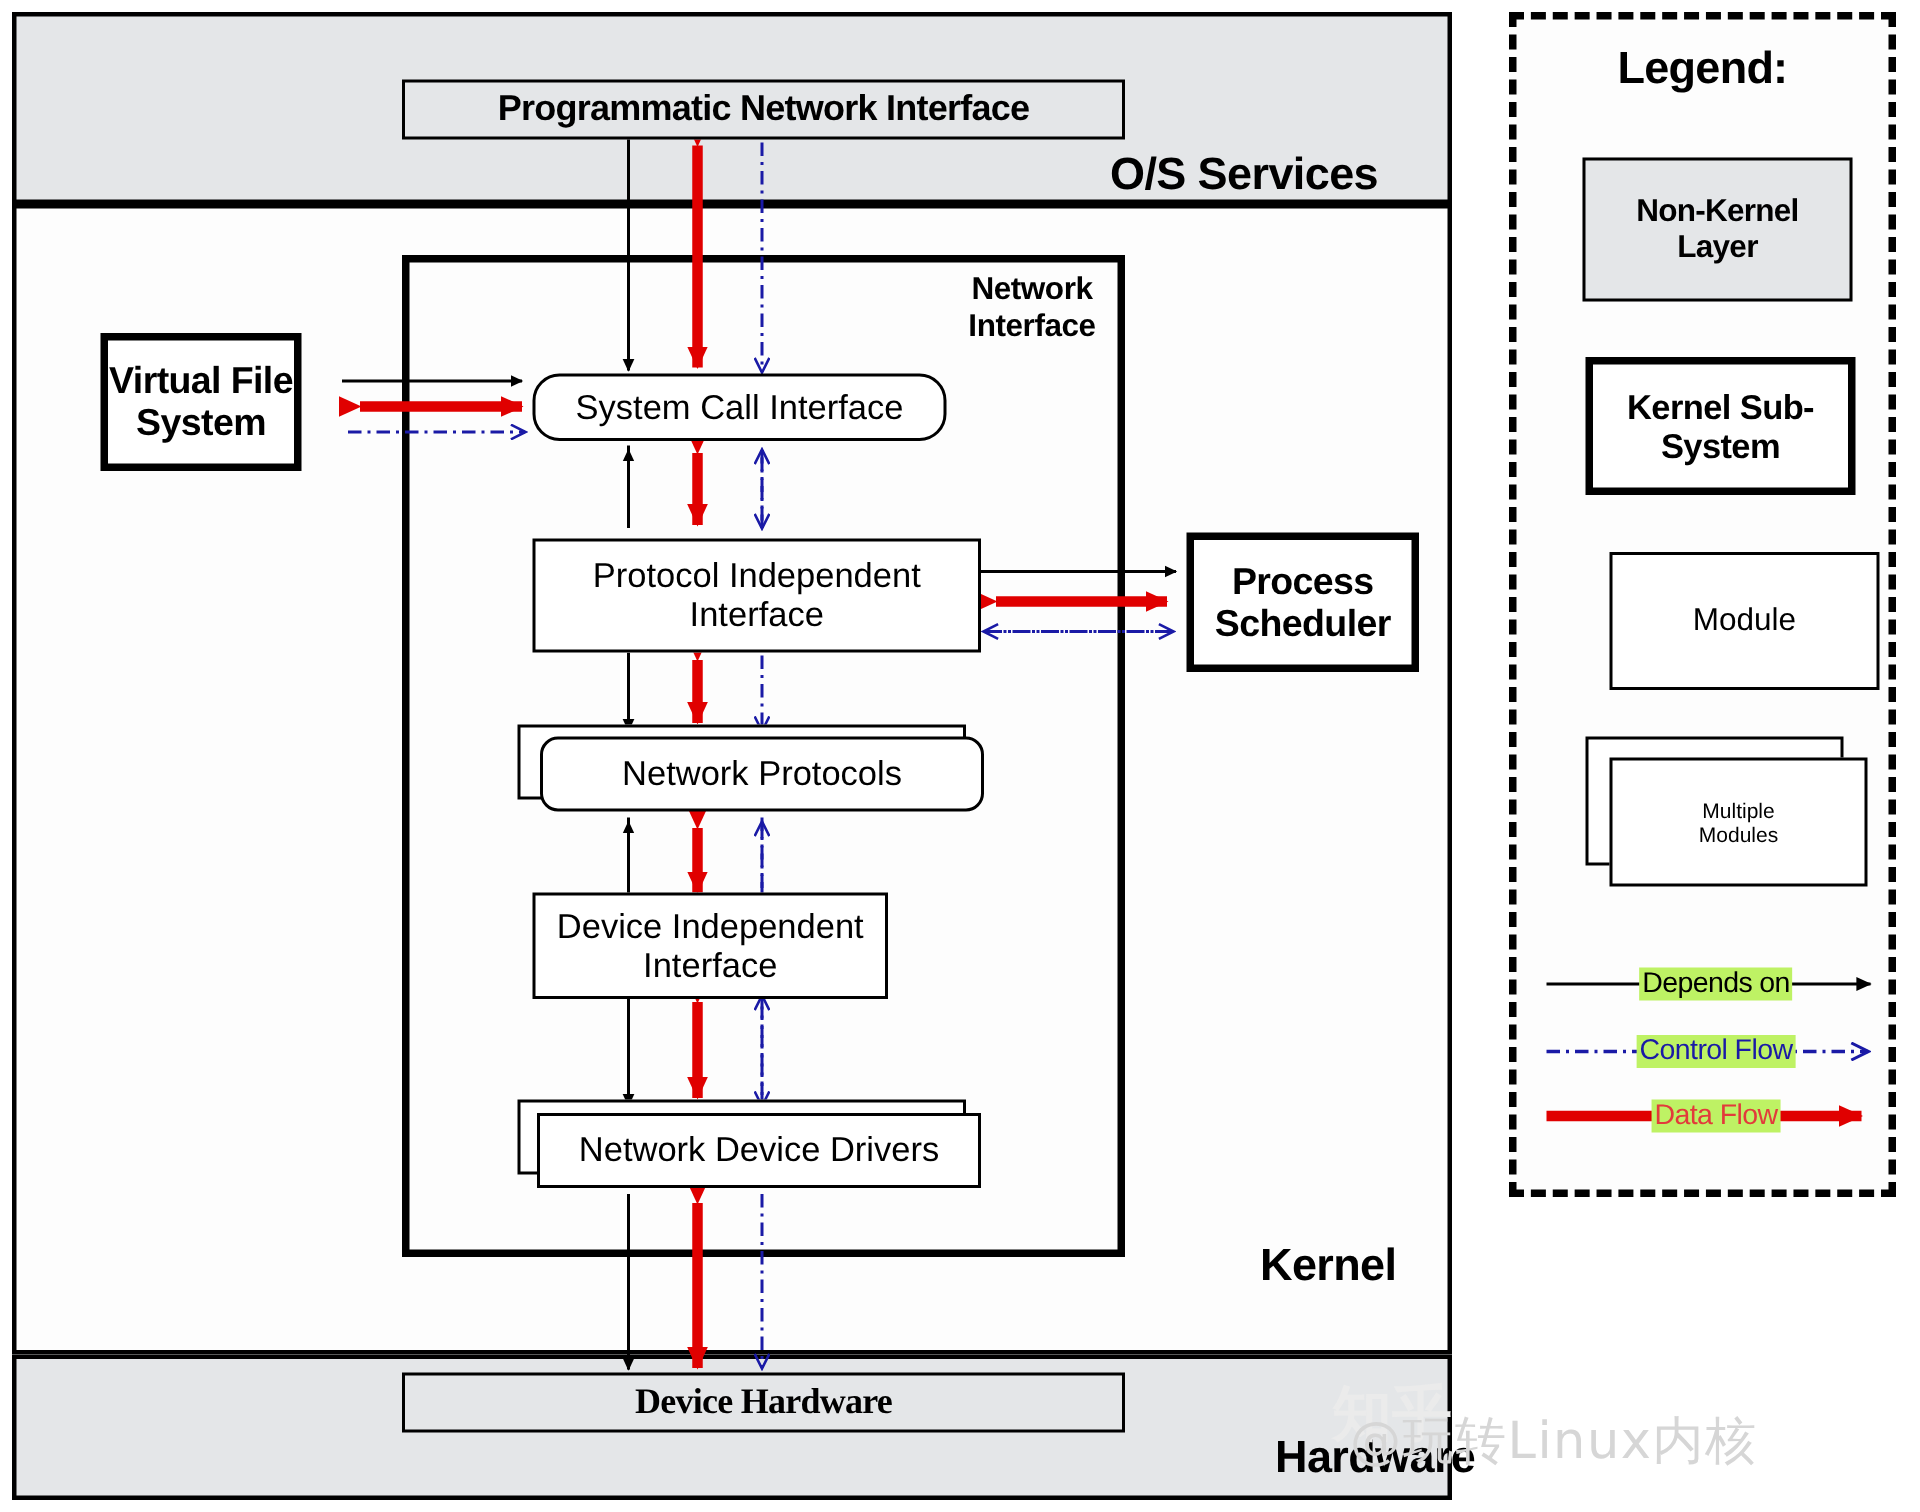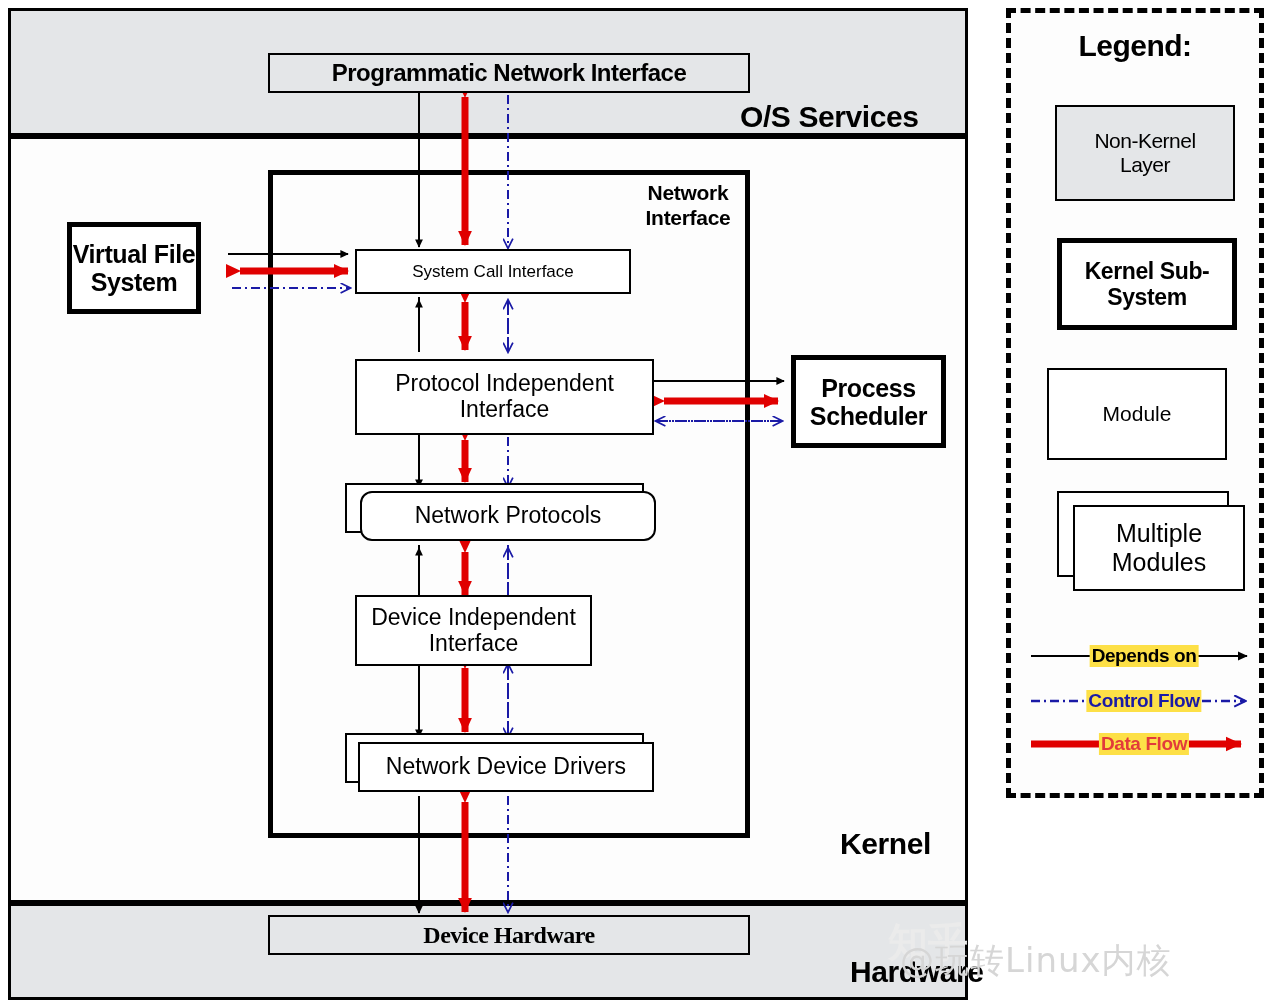--- a/index.html
+++ b/index.html
@@ -32,23 +32,23 @@
   #legend{position:absolute;left:1006px;top:8px;width:258px;height:790px;
           box-sizing:border-box;border:5px dashed #000;background:#fdfdfd;}
   #legend-title{position:absolute;left:0;top:16px;width:100%;
                 text-align:center;font-size:30px;font-weight:bold;
                 letter-spacing:-0.5px;}
   .lg-box{position:absolute;box-sizing:border-box;display:flex;
           align-items:center;justify-content:center;text-align:center;
           line-height:1.15;}
   .lg-row{position:absolute;height:26px;}
   .lg-row .lbl{position:absolute;left:50%;top:50%;
-               transform:translate(-50%,-50%);font-weight:bold;
+               transform:translate(-50%,-50%);font-weight:normal;
                font-size:19px;white-space:nowrap;letter-spacing:-0.4px;
-               background:#fde047;padding:0 2px;z-index:3;}
+               background:#bef264;padding:0 2px;z-index:3;}
   .lg-row svg{position:absolute;left:0;top:0;}
 
   
   #wm{position:absolute;left:900px;top:938px;color:#d6d6d6;
       font-size:34px;letter-spacing:1px;white-space:nowrap;
       font-family:"DejaVu Sans",sans-serif;}
   #wm2{position:absolute;left:888px;top:915px;color:#ebebeb;
        font-size:40px;font-weight:bold;white-space:nowrap;
        font-family:"DejaVu Sans",sans-serif;}
 
@@ -150,21 +150,21 @@
     </span>
   </div>
 
   <div class="box box-thick" style="left:791px;top:355px;width:155px;height:93px;font-size:25px;">
     <span>
       <span>Process</span><br>
       <span>Scheduler</span>
     </span>
   </div>
 
-  <div class="box box-module" style="left:355px;top:249px;width:276px;height:45px;font-size:17px;">
+  <div class="box box-module" style="left:355px;top:249px;width:276px;height:45px;font-size:23px;border-radius:18px;">
     <span>System Call Interface</span>
   </div>
 
   <div class="box box-module" style="left:355px;top:359px;width:299px;height:76px;font-size:23px;">
     <span>
       <span>Protocol Independent</span><br>
       <span>Interface</span>
     </span>
   </div>
 
@@ -182,40 +182,40 @@
 
   <div class="stack-back" style="left:345px;top:733px;width:299px;height:50px;"></div>
   <div class="box box-module" style="left:358px;top:742px;width:296px;height:50px;font-size:23px;">
     <span>Network Device Drivers</span>
   </div>
 
   <div id="legend">
     <div id="legend-title">Legend:</div>
 
     <div class="lg-box box-gray" style="left:44px;top:92px;width:180px;height:96px;font-size:21px;
-                font-weight:normal;background:#e4e6e8;border:2px solid #000;">
+                font-weight:bold;background:#e4e6e8;border:2px solid #000;">
       <span>
         <span>Non-Kernel</span><br>
         <span>Layer</span>
       </span>
     </div>
 
     <div class="lg-box box-thick" style="left:46px;top:225px;width:180px;height:92px;font-size:23px;">
       <span>
         <span>Kernel Sub-</span><br>
         <span>System</span>
       </span>
     </div>
 
-    <div class="lg-box box-module" style="left:36px;top:355px;width:180px;height:92px;font-size:21px;">
+    <div class="lg-box box-module" style="left:62px;top:355px;width:180px;height:92px;font-size:21px;">
       <span>Module</span>
     </div>
 
     <div class="stack-back" style="left:46px;top:478px;width:172px;height:86px;"></div>
-    <div class="lg-box box-module" style="left:62px;top:492px;width:172px;height:86px;font-size:25px;">
+    <div class="lg-box box-module" style="left:62px;top:492px;width:172px;height:86px;font-size:14px;">
       <span>
         <span>Multiple</span><br>
         <span>Modules</span>
       </span>
     </div>
 
     <div class="lg-row" style="left:18px;top:630px;width:230px;">
       <svg width="230" height="26" viewBox="0 0 230 26">
         <defs>
           <marker id="lg-ah-blk" markerWidth="11" markerHeight="11" refX="9.4" refY="5.5" orient="auto" markerUnits="userSpaceOnUse">

